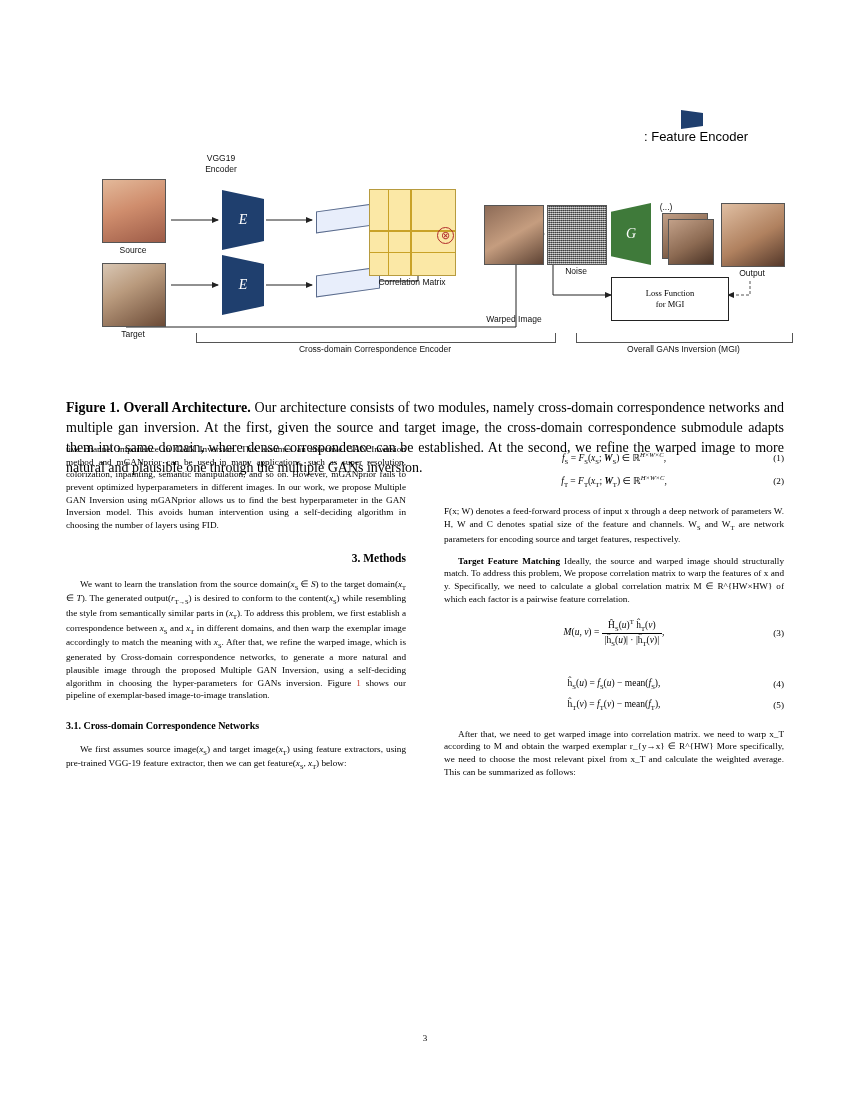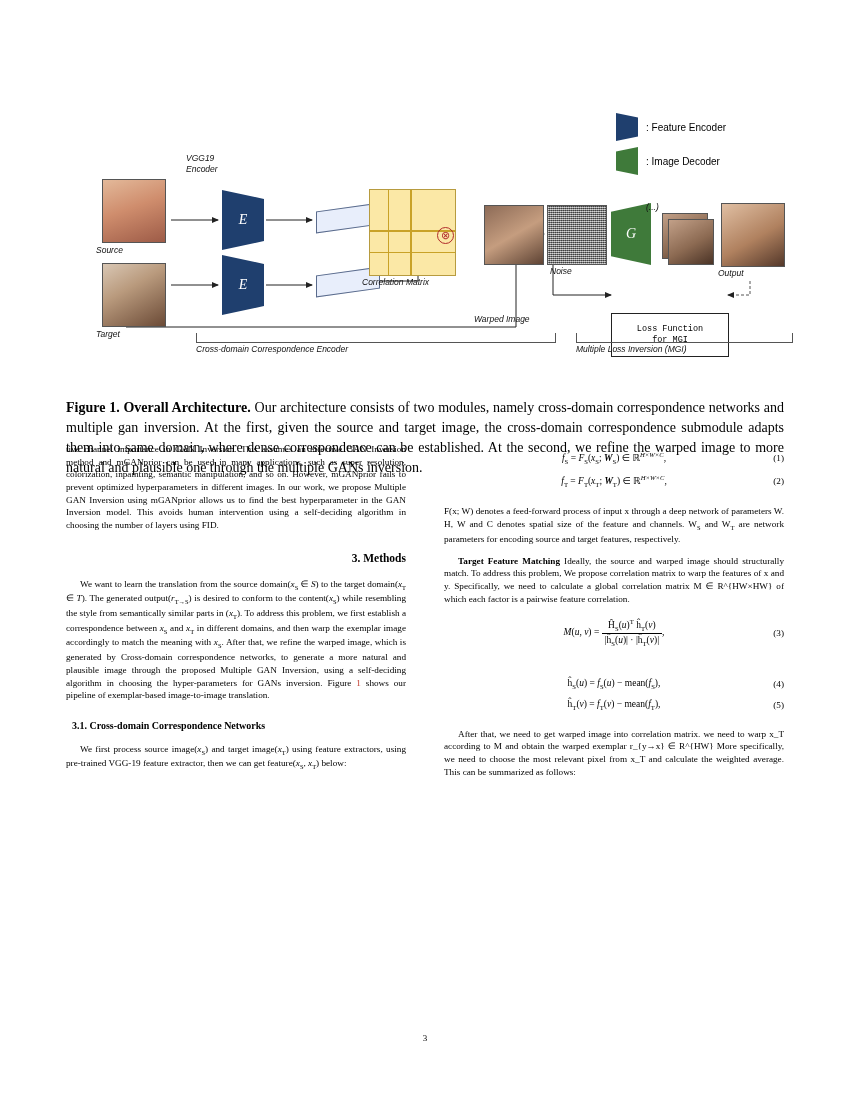--- a/index.html
+++ b/index.html
@@ -32,43 +32,44 @@
   .legend {
     position: absolute;
     right: 8px;
     top: 15px;
     width: 160px;
   }
   .legend-row {
     display: flex;
     align-items: center;
     height: 34px;
-    font-size: 10px;
+    font-size: 13px;
     font-family: "Liberation Sans", sans-serif;
+    flex-direction: column;
   }
   .legend-shape {
     width: 22px; height: 28px;
     margin-right: 8px;
   }
   .shape-enc {
     background: #1f3f6e;
     clip-path: polygon(0% 0%, 100% 16%, 100% 84%, 0% 100%);
   }
   .shape-dec {
     background: #3f7a3a;
     clip-path: polygon(0% 16%, 100% 0%, 100% 100%, 0% 84%);
   }
 
   .fig-label {
     position: absolute;
     font-family: "Liberation Sans", sans-serif;
     font-size: 8.5px;
     color: #111;
+    text-align: center;
     line-height: 1.25;
-    font-style: italic;
   }
 
   .thumb {
     position: absolute;
     border: 1px solid #555;
     overflow: hidden;
   }
   .face-a { background: linear-gradient(160deg,#e3b99a 0%,#cf8d6d 45%,#9d5b47 100%); }
   .face-b { background: linear-gradient(150deg,#d9c7b4 0%,#b99a7d 40%,#6b4a36 100%); }
   .face-c { background: linear-gradient(150deg,#8d6b57 0%,#c59d7f 50%,#5e4334 100%); }
@@ -113,25 +114,25 @@
     border: 1px solid #b79b3f;
   }
   .corr-matrix .vline, .corr-matrix .hline {
     position: absolute;
     background: #c9a227;
   }
   .loss-box {
     position: absolute;
     border: 1px solid #222;
     background: #fff;
-    font-family: Liberation Mono, monospace;
+    font-family: Liberation Serif, serif;
     font-size: 8.5px;
     text-align: center;
     line-height: 1.3;
-    display: flex; align-items: center; justify-content: center; margin-top: 36px;
+    display: flex; align-items: center; justify-content: center;
   }
   .brace-line {
     position: absolute;
     border-left: 1px solid #555;
     border-right: 1px solid #555;
     border-bottom: 1px solid #555;
   }
   svg.wires { position: absolute; left:0; top:0; width:718px; height:275px; }
 
   
@@ -163,21 +164,21 @@
   .gap { height: 9px; }
   h2.section {
     font-size: 11.5px;
     font-weight: bold;
     margin: 19px 0 11px 0;
     text-align: right;
   }
   h3.subsection {
     font-size: 10px;
     font-weight: bold;
-    margin: 17px 0 10px 6px;
+    margin: 17px 0 10px 0;
     text-align: left;
   }
   .eq {
     position: relative;
     text-align: center;
     margin: 7px 0 7px 0;
     font-size: 9.5px;
   }
   .eq .num {
     position: absolute;
@@ -239,24 +240,20 @@
       <g stroke="#555" stroke-width="1" stroke-dasharray="3,2" fill="none">
         <path d="M684 186 L684 200 L662 200" marker-end="url(#ah)"></path>
       </g>
     </svg>
 
     <div class="legend">
       <div class="legend-row">
         <div class="legend-shape shape-enc"></div>
         <span>: Feature Encoder</span>
       </div>
-      <div class="legend-row">
-        <div class="legend-shape shape-dec"></div>
-        <span>: Image Decoder</span>
-      </div>
     </div>
 
     <div class="fig-label" style="left:120px; top:58px; width:70px; white-space:pre-line;">VGG19
 Encoder</div>
 
     <div class="thumb face-a" style="left:36px; top:84px; width:62px; height:62px;"></div>
     <div class="fig-label" style="left:30px; top:150px; width:74px;">Source</div>
 
     <div class="thumb face-b" style="left:36px; top:168px; width:62px; height:62px;"></div>
     <div class="fig-label" style="left:30px; top:234px; width:74px;">Target</div>
@@ -298,39 +295,39 @@
     <div class="thumb face-e" style="left:655px; top:108px; width:62px; height:62px;"></div>
     <div class="fig-label" style="left:652px; top:173px; width:68px;">Output</div>
 
     <div class="loss-box" style="left:545px; top:182px; width:116px; height:42px; white-space:pre-line;">Loss Function
 for MGI</div>
 
     <div class="brace-line" style="left:130px; top:238px; width:358px; height:9px;"></div>
     <div class="fig-label" style="left:130px; top:249px; width:358px;">Cross-domain Correspondence Encoder</div>
 
     <div class="brace-line" style="left:510px; top:238px; width:215px; height:9px;"></div>
-    <div class="fig-label" style="left:510px; top:249px; width:215px;">Multiple Loss Inversion (MGI)</div>
+    <div class="fig-label" style="left:510px; top:249px; width:215px;">Overall GANs Inversion (MGI)</div>
   </div>
 
   <div class="caption">
     <b>Figure 1.</b>
     <b>Overall Architecture.</b><span> Our architecture consists of two modules, namely cross-domain correspondence networks and multiple gan inversion. At the first, given the source and target image, the cross-domain correspondence submodule adapts them into same domain, where dense correspondence can be established. At the second, we refine the warped image to more natural and plausible one through the multiple GANs inversion.</span>
   </div>
 
   <div class="col col-left">
 
     <p class="para first">tive channel importance in GAN Inversion. This assumes an effective GAN Inversion method and mGANprior can be used in many applications, such as super resolution, colorization, inpainting, semantic manipulation, and so on. However, mGANprior fails to prevent optimized hyperparameters in different images. In our work, we propose Multiple GAN Inversion using mGANprior allows us to find the best hyperparameter in the GAN Inversion model. This avoids human intervention using a self-deciding algorithm in choosing the number of layers using FID.</p>
 
     <h2 class="section">3. Methods</h2>
 
     <p class="para"><span>We want to learn the translation from the source domain(</span><i class="m">x</i><sub>S</sub> ∈ <span class="cal">S</span><span>) to the target domain(</span><i class="m">x</i><sub>T</sub> ∈ <span class="cal">T</span><span>). The generated output(</span><i class="m">r</i><sub>T→S</sub><span>) is desired to conform to the content(</span><i class="m">x</i><sub>S</sub><span>) while resembling the style from semantically similar parts in (</span><i class="m">x</i><sub>T</sub><span>). To address this problem, we first establish a correspondence between </span><i class="m">x</i><sub>S</sub><span> and </span><i class="m">x</i><sub>T</sub><span> in different domains, and then warp the exemplar image accordingly to match the meaning with </span><i class="m">x</i><sub>S</sub><span>. After that, we refine the warped image, which is generated by Cross-domain correspondence networks, to generate a more natural and plausible image through the proposed Multiple GAN Inversion, using a self-deciding algorithm in choosing the hyper-parameters for GANs inversion. Figure </span><span class="link">1</span><span> shows our pipeline of exemplar-based image-to-image translation.</span></p>
 
     <h3 class="subsection">3.1. Cross-domain Correspondence Networks</h3>
 
-    <p class="para"><span>We first process source image(</span><i class="m">x</i><sub>S</sub><span>) and target image(</span><i class="m">x</i><sub>T</sub><span>) using feature extractors, using pre-trained VGG-19 feature extractor, then we can get feature(</span><i class="m">x</i><sub>S</sub><span>, </span><i class="m">x</i><sub>T</sub><span>) below:</span></p>
+    <p class="para"><span>We first assumes source image(</span><i class="m">x</i><sub>S</sub><span>) and target image(</span><i class="m">x</i><sub>T</sub><span>) using feature extractors, using pre-trained VGG-19 feature extractor, then we can get feature(</span><i class="m">x</i><sub>S</sub><span>, </span><i class="m">x</i><sub>T</sub><span>) below:</span></p>
   </div>
 
   <div class="col col-right">
 
     <div class="eq">
       <span><i class="m">f</i><sub>S</sub> = <i class="m">F</i><sub>S</sub>(<i class="m">x</i><sub>S</sub>; <b><i class="m">W</i></b><sub>S</sub>) ∈ ℝ<sup><i class="m">H×W×C</i></sup>,</span>
       <span class="num">(1)</span>
     </div>
 
     <div class="eq">

